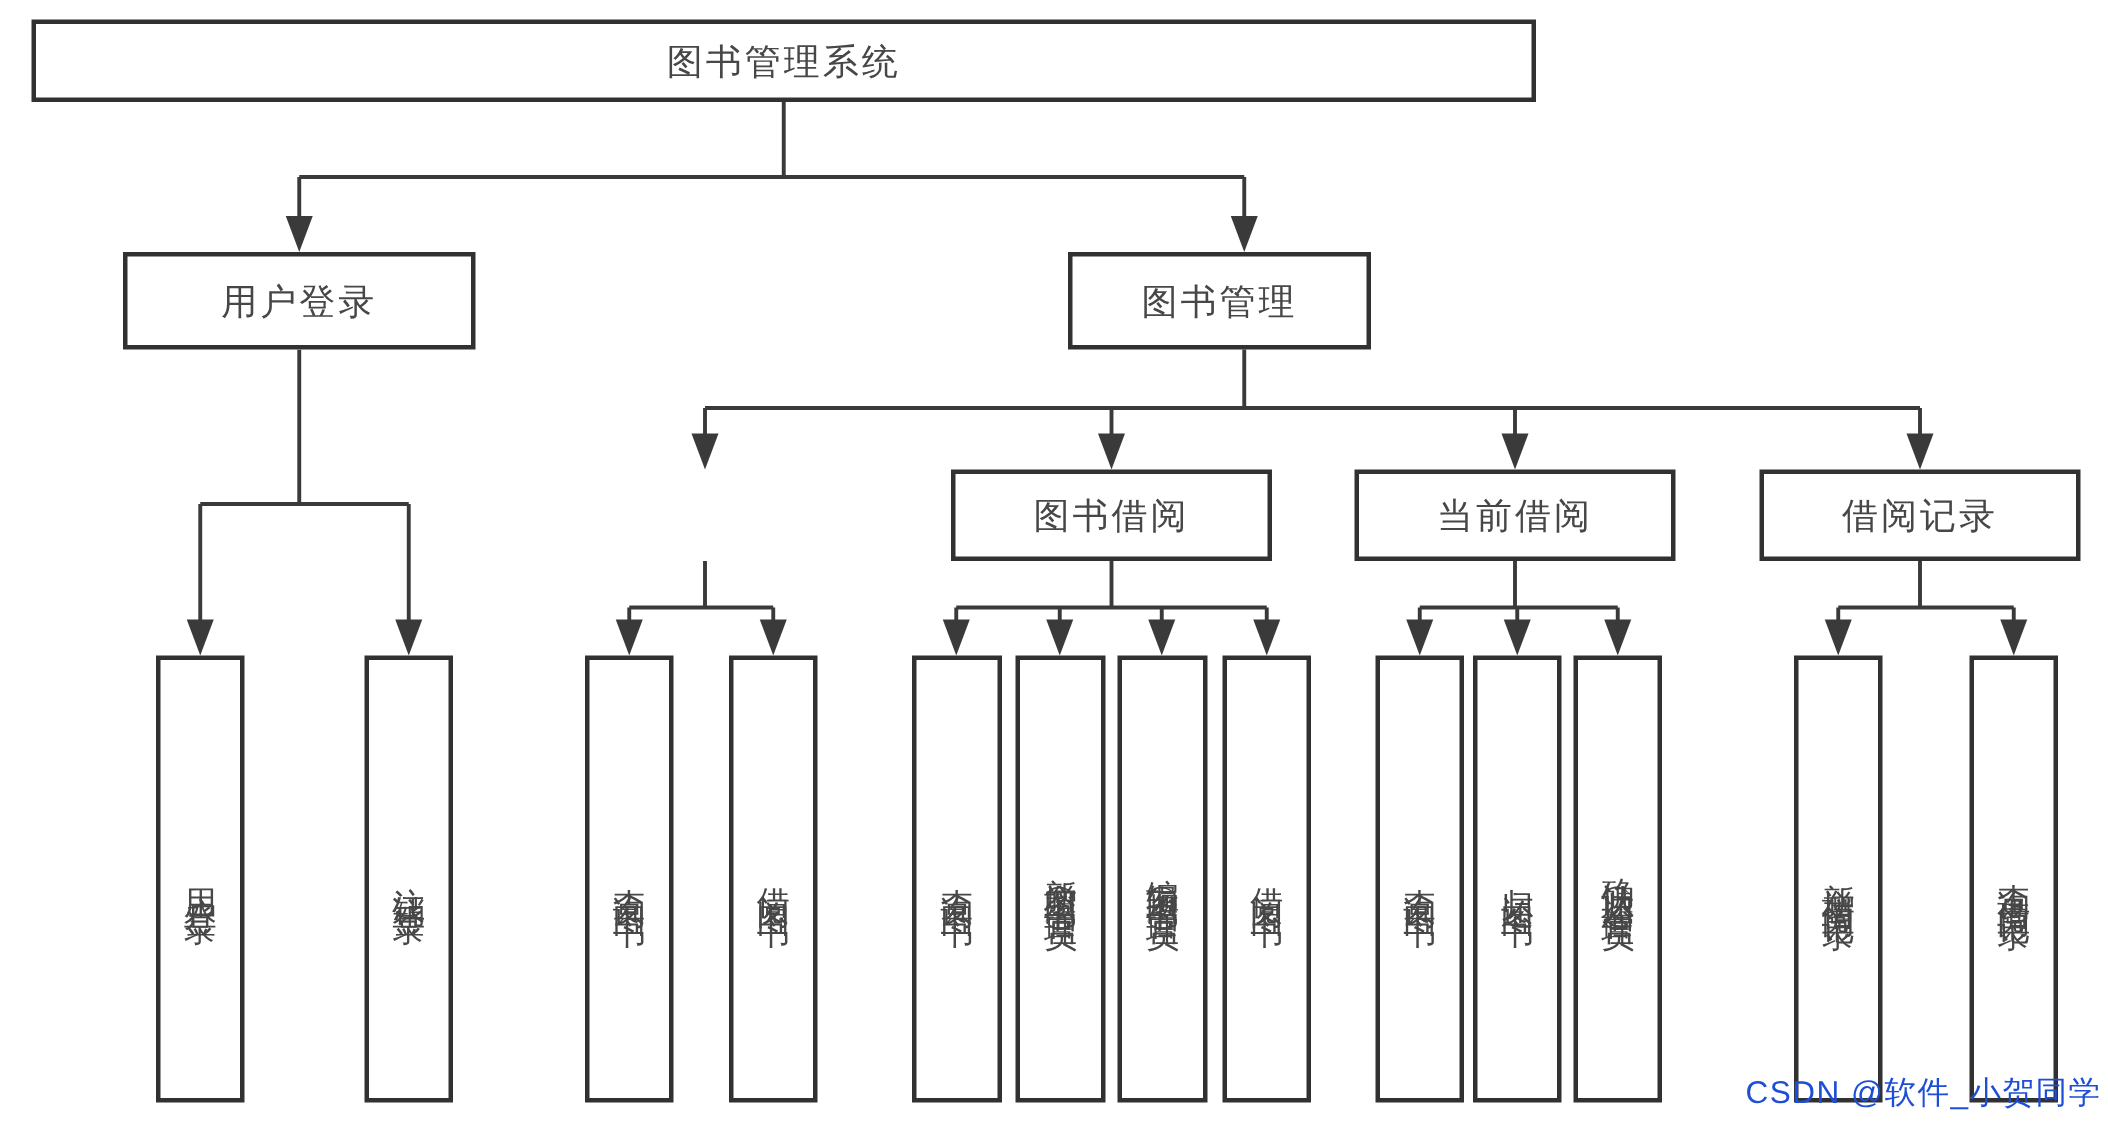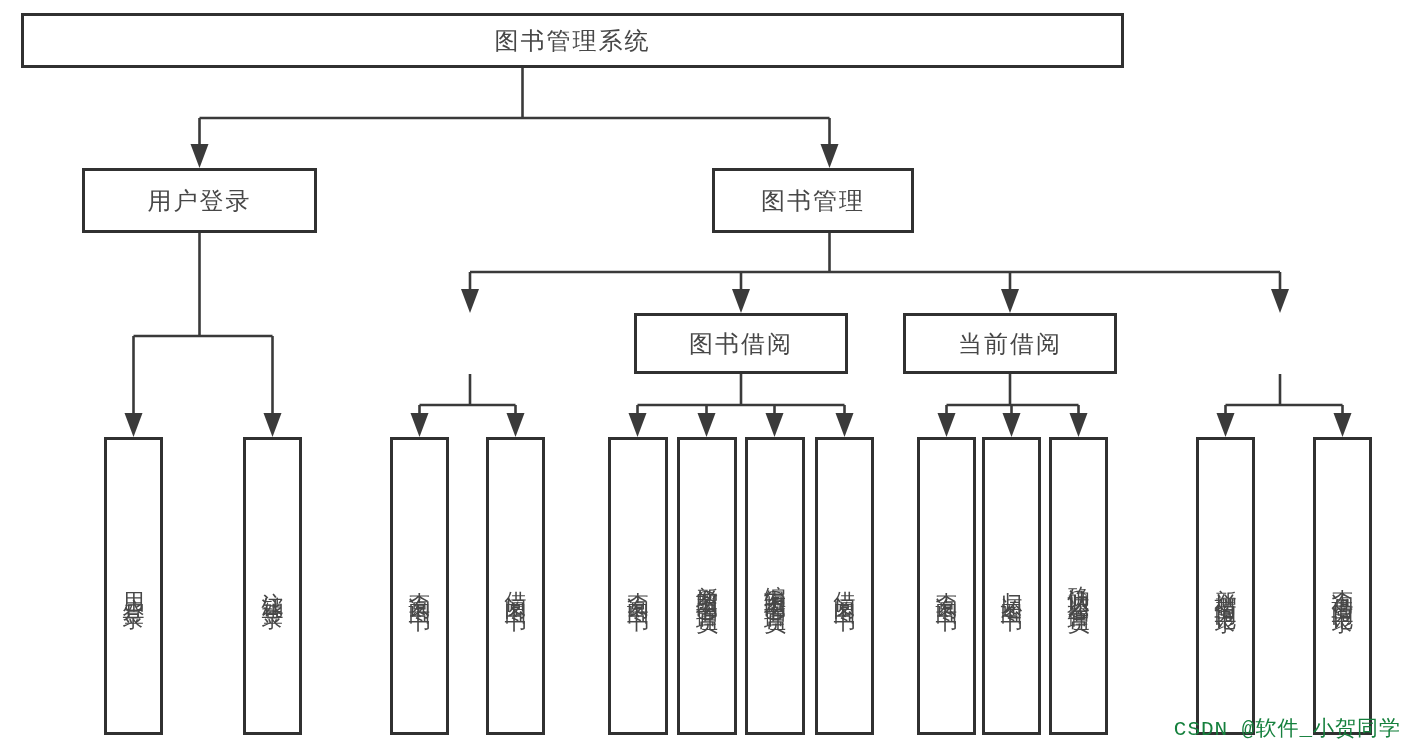--- a/index.html
+++ b/index.html
@@ -40,25 +40,24 @@
     letter-spacing: 6px;
     line-height: 1;
     white-space: nowrap;
   }
 
   .watermark {
     position: absolute;
     right: 4px;
     bottom: 5px;
     font-size: 21px;
-    color: #15803d;
+    color: #1d4ed8;
     letter-spacing: 1px;
     z-index: 10;
     pointer-events: none;
-    font-family: Liberation Mono, monospace;
   }
 </style>
 </head>
 <body>
 
 <div class="stage">
 
   <svg class="connectors" viewBox="0 0 1405 747">
 
     <g>
@@ -128,37 +127,40 @@
     <g>
       <line x1="1280" y1="374" x2="1280" y2="405"></line>
       <line x1="1225.5" y1="405" x2="1342.5" y2="405"></line>
       <line x1="1225.5" y1="405" x2="1225.5" y2="419"></line>
       <polygon points="1216.5,413 1234.5,413 1225.5,437"></polygon>
       <line x1="1342.5" y1="405" x2="1342.5" y2="419"></line>
       <polygon points="1333.5,413 1351.5,413 1342.5,437"></polygon>
     </g>
   </svg>
 
-  <div class="box h" style="left:21px; top:13px; width:1103px; height:55px;">
+  <div class="box h" style="left:21px; top:13px; width:1003px; height:55px;">
     <span>图书管理系统</span>
   </div>
 
   <div class="box h" style="left:82px; top:168px; width:235px; height:65px;">
     <span>用户登录</span>
   </div>
   <div class="box h" style="left:712px; top:168px; width:202px; height:65px;">
     <span>图书管理</span>
   </div>
 
   <div class="box h" style="left:903px; top:313px; width:214px; height:61px;">
     <span>当前借阅</span>
   </div>
   <div class="box h" style="left:634px; top:313px; width:214px; height:61px;">
     <span>图书借阅</span>
   </div>
+  <div class="box h" style="left:1173px; top:313px; width:214px; height:61px;">
+    <span>借阅记录</span>
+  </div>
 
   <div class="box v" style="left:104px; top:437px;">
     <span class="vtext">用户登录</span>
   </div>
   <div class="box v" style="left:243px; top:437px;">
     <span class="vtext">注销登录</span>
   </div>
 
   <div class="box v" style="left:390px; top:437px;">
     <span class="vtext">查询图书</span>

